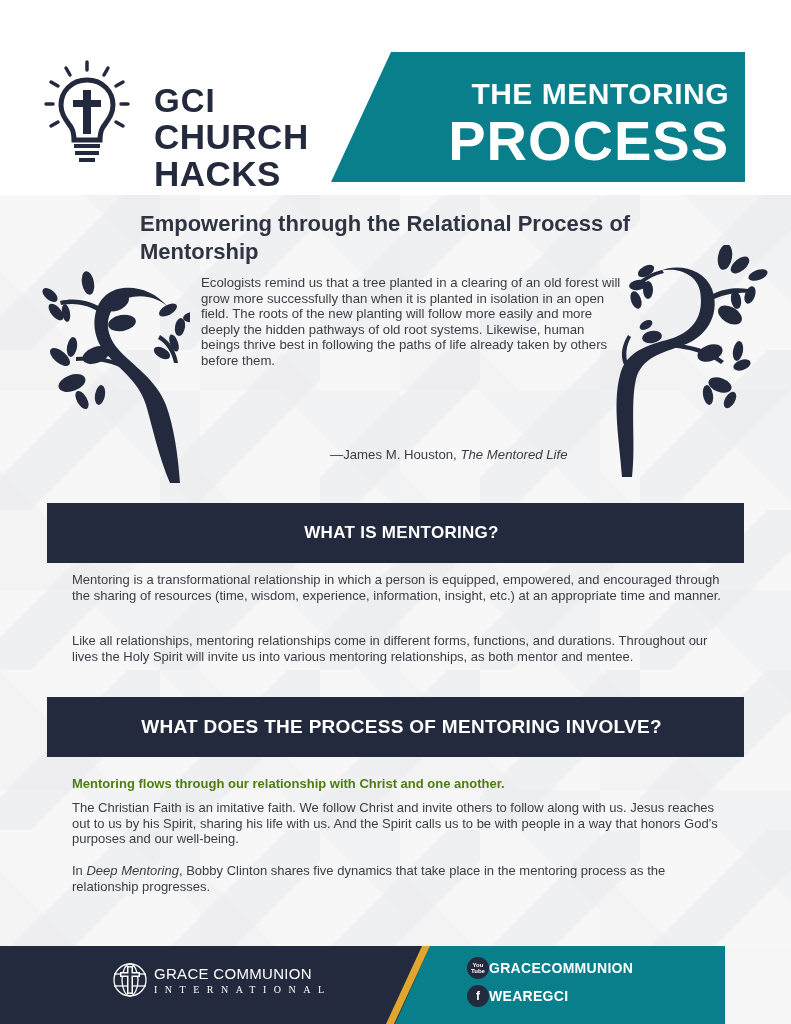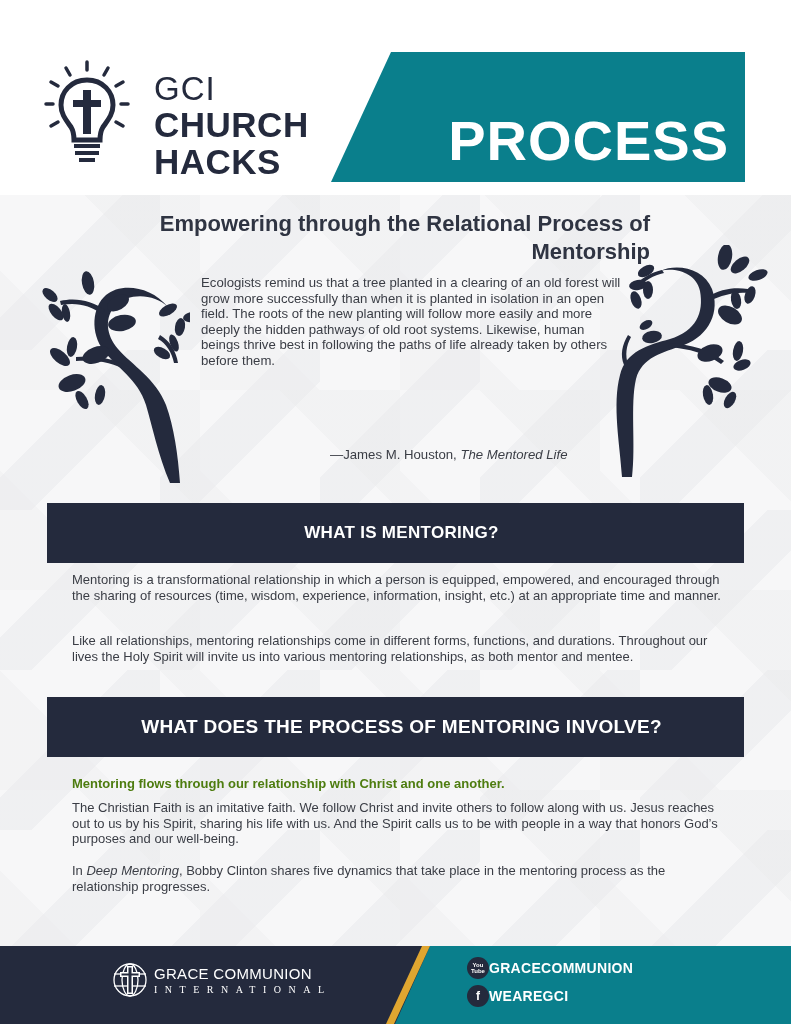--- a/index.html
+++ b/index.html
@@ -18,41 +18,41 @@
       background-size: 160px 160px, 200px 200px;
       opacity: 0.8;
     }
     .header-white {
       position: absolute; left: 0; top: 0; width: 791px; height: 195px; background: #ffffff;
     }
     
     .logo { position: absolute; left: 42px; top: 60px; width: 300px; height: 110px; }
     .bulb { position: absolute; left: 0; top: 0; width: 90px; height: 106px; }
     .logo-text { position: absolute; left: 112px; top: 12px; color: #242a3d; line-height: 1; }
-    .logo-gci { font-size: 33px; font-weight: 400; letter-spacing: 1px; display: block; }
+    .logo-gci { font-size: 33px; font-weight: 700; letter-spacing: 1px; display: block; margin-top: 12px; }
     .logo-church, .logo-hacks { font-size: 35px; font-weight: 700; display: block; margin-top: 2px; letter-spacing: 0.5px; }
 
     
     .title-banner {
       position: absolute; left: 331px; top: 52px; width: 414px; height: 130px;
       background: #0a7f8c;
       clip-path: polygon(60px 0, 100% 0, 100% 100%, 0 100%);
     }
     .title-line1 {
       position: absolute; right: 16px; top: 25px; color: #fff;
       font-size: 30px; font-weight: 700; letter-spacing: 0.5px; white-space: nowrap;
     }
     .title-line2 {
       position: absolute; right: 16px; top: 56px; color: #fff;
       font-size: 56px; font-weight: 700; letter-spacing: 1px; white-space: nowrap; margin-left: 40px;
     }
 
     
     .subtitle {
-      position: absolute; left: 140px; top: 210px; width: 510px; text-align: right;
+      position: absolute; left: 140px; top: 210px; width: 510px; text-align: left;
       color: #2f3442; font-size: 22px; font-weight: 700; line-height: 28px;
     }
     .quote {
       position: absolute; left: 201px; top: 275px; width: 420px;
       font-size: 13.2px; line-height: 15.5px; color: #3a3d45;
     }
     .quote p { margin-bottom: 15.5px; }
     .quote-attr {
       position: absolute; left: 330px; top: 447px; font-size: 13.2px; color: #3a3d45; white-space: nowrap;
     }
@@ -77,21 +77,21 @@
       font-size: 13px; line-height: 15.5px; color: #3a3d45;
     }
     .bt1 { top: 572px; }
     .bt1b { top: 633px; }
     .bt2a { top: 776px; font-weight: 700; color: #4d7c0f; }
     .bt2b { top: 800px; }
     .bt2c { top: 863px; }
     .body-text i { font-style: italic; }
 
     
-    .footer { position: absolute; left: 0; top: 946px; width: 791px; height: 78px; background: #0a7f8c; }
+    .footer { position: absolute; left: 0; top: 946px; width: 725px; height: 78px; background: #0a7f8c; }
     .footer-dark {
       position: absolute; left: 0; top: 0; width: 430px; height: 78px; background: #242a3d;
       clip-path: polygon(0 0, 100% 0, 395px 100%, 0 100%);
     }
     .footer-gold {
       position: absolute; left: 386px; top: 0; width: 50px; height: 78px; background: #e0a630;
       clip-path: polygon(36px 0, 44px 0, 8px 100%, 0 100%);
     }
     .gci-logo { position: absolute; left: 112px; top: 14px; width: 220px; height: 50px; }
     .gci-globe { position: absolute; left: 0; top: 2px; width: 36px; height: 36px; }
@@ -135,20 +135,21 @@
     <rect x="37" y="98" width="16" height="4" fill="#242a3d"></rect>
   </svg>
   <div class="logo-text">
     <span class="logo-gci">GCI</span>
     <span class="logo-church">CHURCH</span>
     <span class="logo-hacks">HACKS</span>
   </div>
 </div>
 
 <div class="title-banner">
+  <div class="title-line1">THE MENTORING</div>
   <div class="title-line2">PROCESS</div>
 </div>
 
 <h1 class="subtitle">Empowering through the Relational Process of Mentorship</h1>
 
 <svg class="tree tree-left" viewBox="0 0 170 230">
   <g fill="#242a3d">
     <path d="M150 228 C138 200 132 170 126 150 C118 124 96 112 84 96 C70 78 72 52 86 40 C100 28 130 30 148 52 C134 38 108 38 96 50 C84 62 86 80 98 94 C112 110 136 124 146 150 C154 172 158 200 160 228 Z"></path>
     <path d="M110 113 C96 104 78 100 56 102 L56 106 C78 105 96 108 106 116 Z"></path>
     <path d="M85 55 C72 46 56 42 40 46 L41 50 C56 47 70 50 82 59 Z"></path>

